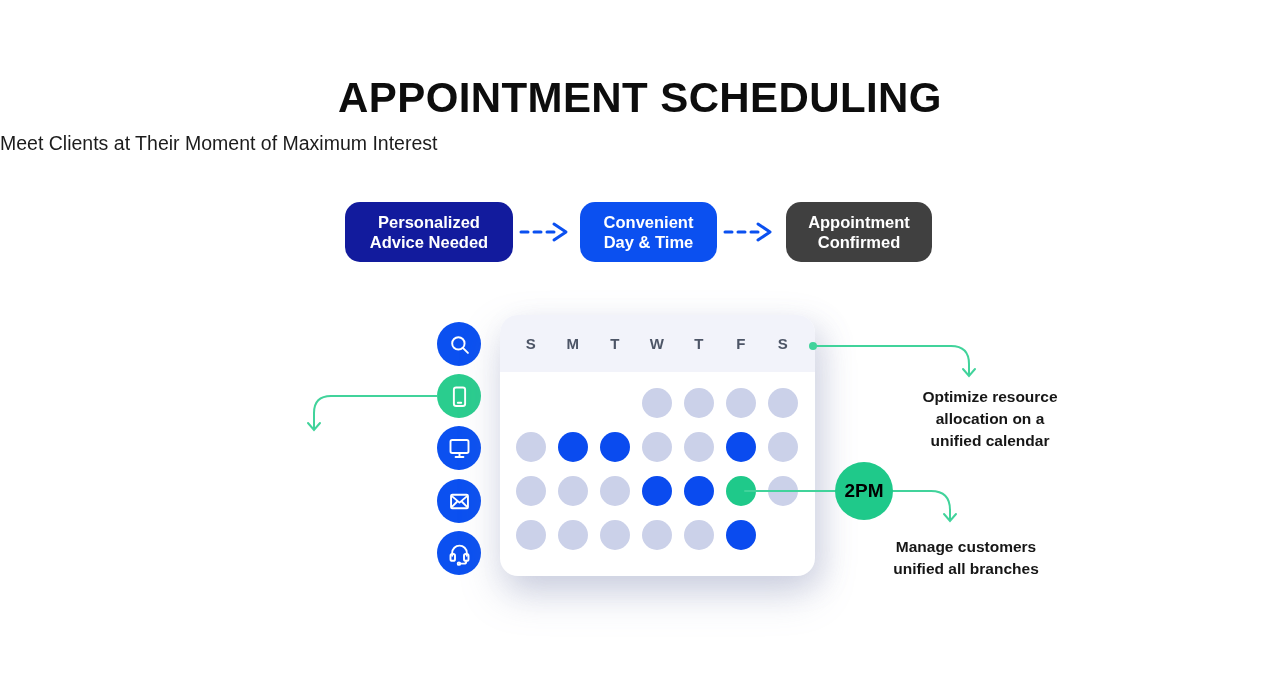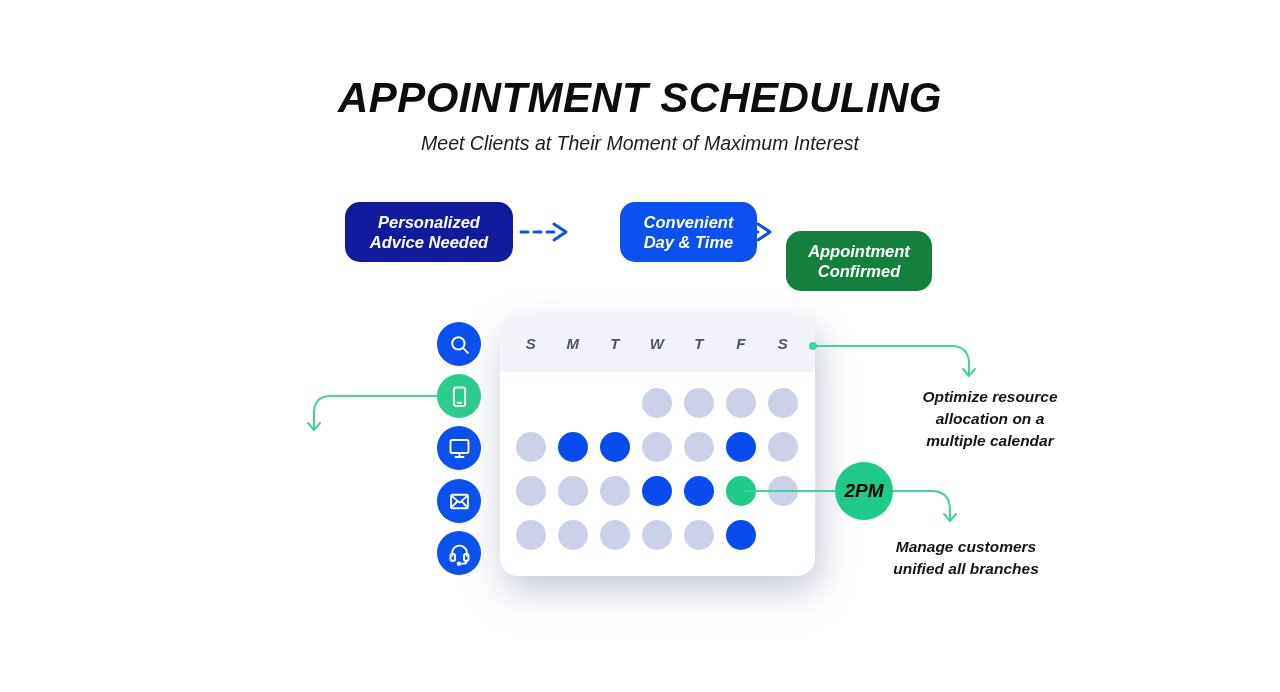--- a/index.html
+++ b/index.html
@@ -4,46 +4,44 @@
 <style>
   * { margin: 0; padding: 0; box-sizing: border-box; }
   html,body { background:#ffffff; }
   body { font-family: "Liberation Sans", "DejaVu Sans", sans-serif; }
 
   #canvas {
     position: relative;
     width: 1280px; height: 692px;
     background: #ffffff;
     overflow: hidden;
-    font-style: italic;
   }
 
   .page-title {
     position: absolute; top: 74px; left: 0; right: 0;
     text-align: center;
     font-size: 42px; font-weight: 800; letter-spacing: .4px;
     color: #0d0d0d;
   }
   .page-subtitle {
     position: absolute; top: 132px; left: 0; right: 0;
-    text-align: center;
     font-size: 19.5px; font-weight: 400;
     color: #1c1c1c;
   }
 
   .pill {
     position: absolute; top: 202px; height: 60px;
     border-radius: 15px;
     display: flex; align-items: center; justify-content: center;
     color: #ffffff; font-size: 16.5px; font-weight: 700;
     line-height: 20px; text-align: center;
     white-space: pre-line;
   }
   .pill-1 { left: 345px; width: 168px; }
-  .pill-2 { left: 580px; width: 137px; margin-left: 40px; }
+  .pill-2 { left: 580px; width: 137px; }
   .pill-3 { left: 786px; width: 146px; }
 
   .icon-circle {
     position: absolute; left: 437px;
     width: 44px; height: 44px; border-radius: 50%;
     background: var(--blue);
     display: flex; align-items: center; justify-content: center;
   }
   .icon-circle.green { background: var(--green); }
   .icon-circle svg { width: 27px; height: 27px; stroke: #fff; fill: none;
@@ -108,21 +106,21 @@
 
 <div id="canvas">
 
   <h1 class="page-title">APPOINTMENT SCHEDULING</h1>
   <p class="page-subtitle">Meet Clients at Their Moment of Maximum Interest</p>
 
   <div class="pill pill-1" style="background: rgb(18, 27, 157);">Personalized
 Advice Needed</div>
   <div class="pill pill-2" style="background: rgb(11, 80, 240);">Convenient
 Day &amp; Time</div>
-  <div class="pill pill-3" style="background: #15803d; margin-top: 29px;">Appointment
+  <div class="pill pill-3" style="background: #404040;">Appointment
 Confirmed</div>
 
   <svg class="overlay" width="1280" height="692" viewBox="0 0 1280 692">
 
     <path class="dash-arrow" d="M 521 232 H 556"></path>
     <path class="dash-head" d="M 554 224 L 566 232 L 554 240"></path>
     <path class="dash-arrow" d="M 725 232 H 760"></path>
     <path class="dash-head" d="M 758 224 L 770 232 L 758 240"></path>
 
     <path class="connector" d="M 437 396 H 331 Q 314 396 314 413 V 429"></path>
@@ -213,17 +211,17 @@
         <span class="dot light"></span>
         <span class="dot blue"></span>
         <span class="dot empty"></span>
       </div>
   </div>
 
   <div class="time-badge">2PM</div>
 
   <div class="note note-resources">Optimize resource
 allocation on a
-multiple calendar</div>
+unified calendar</div>
   <div class="note note-branches">Manage customers
 unified all branches</div>
 
 </div>
 
 </body></html>

